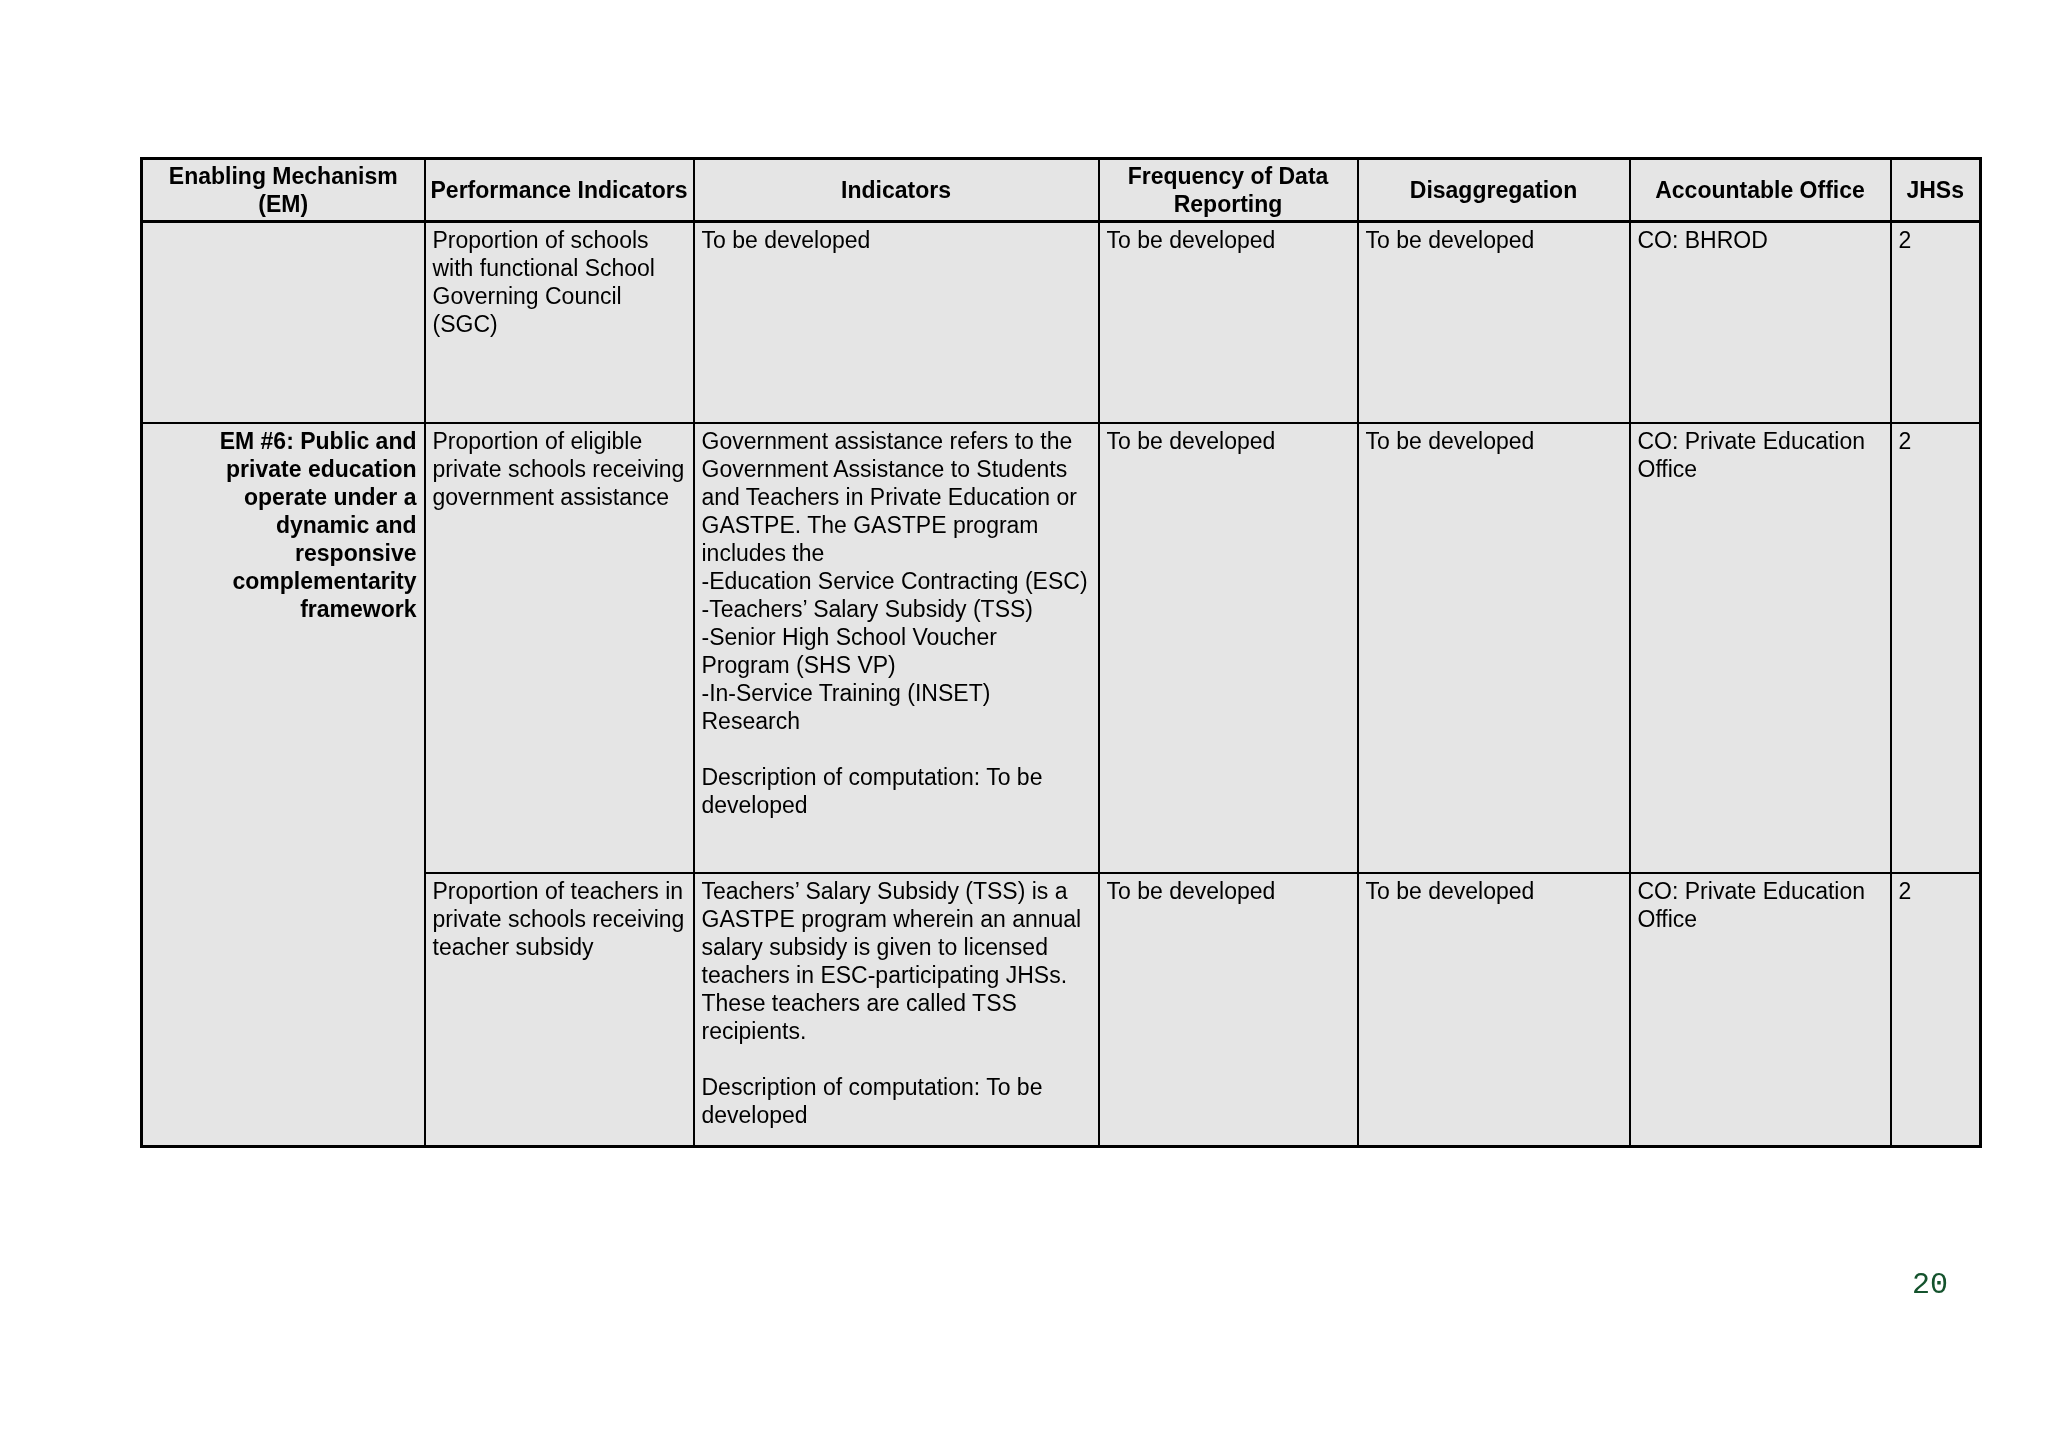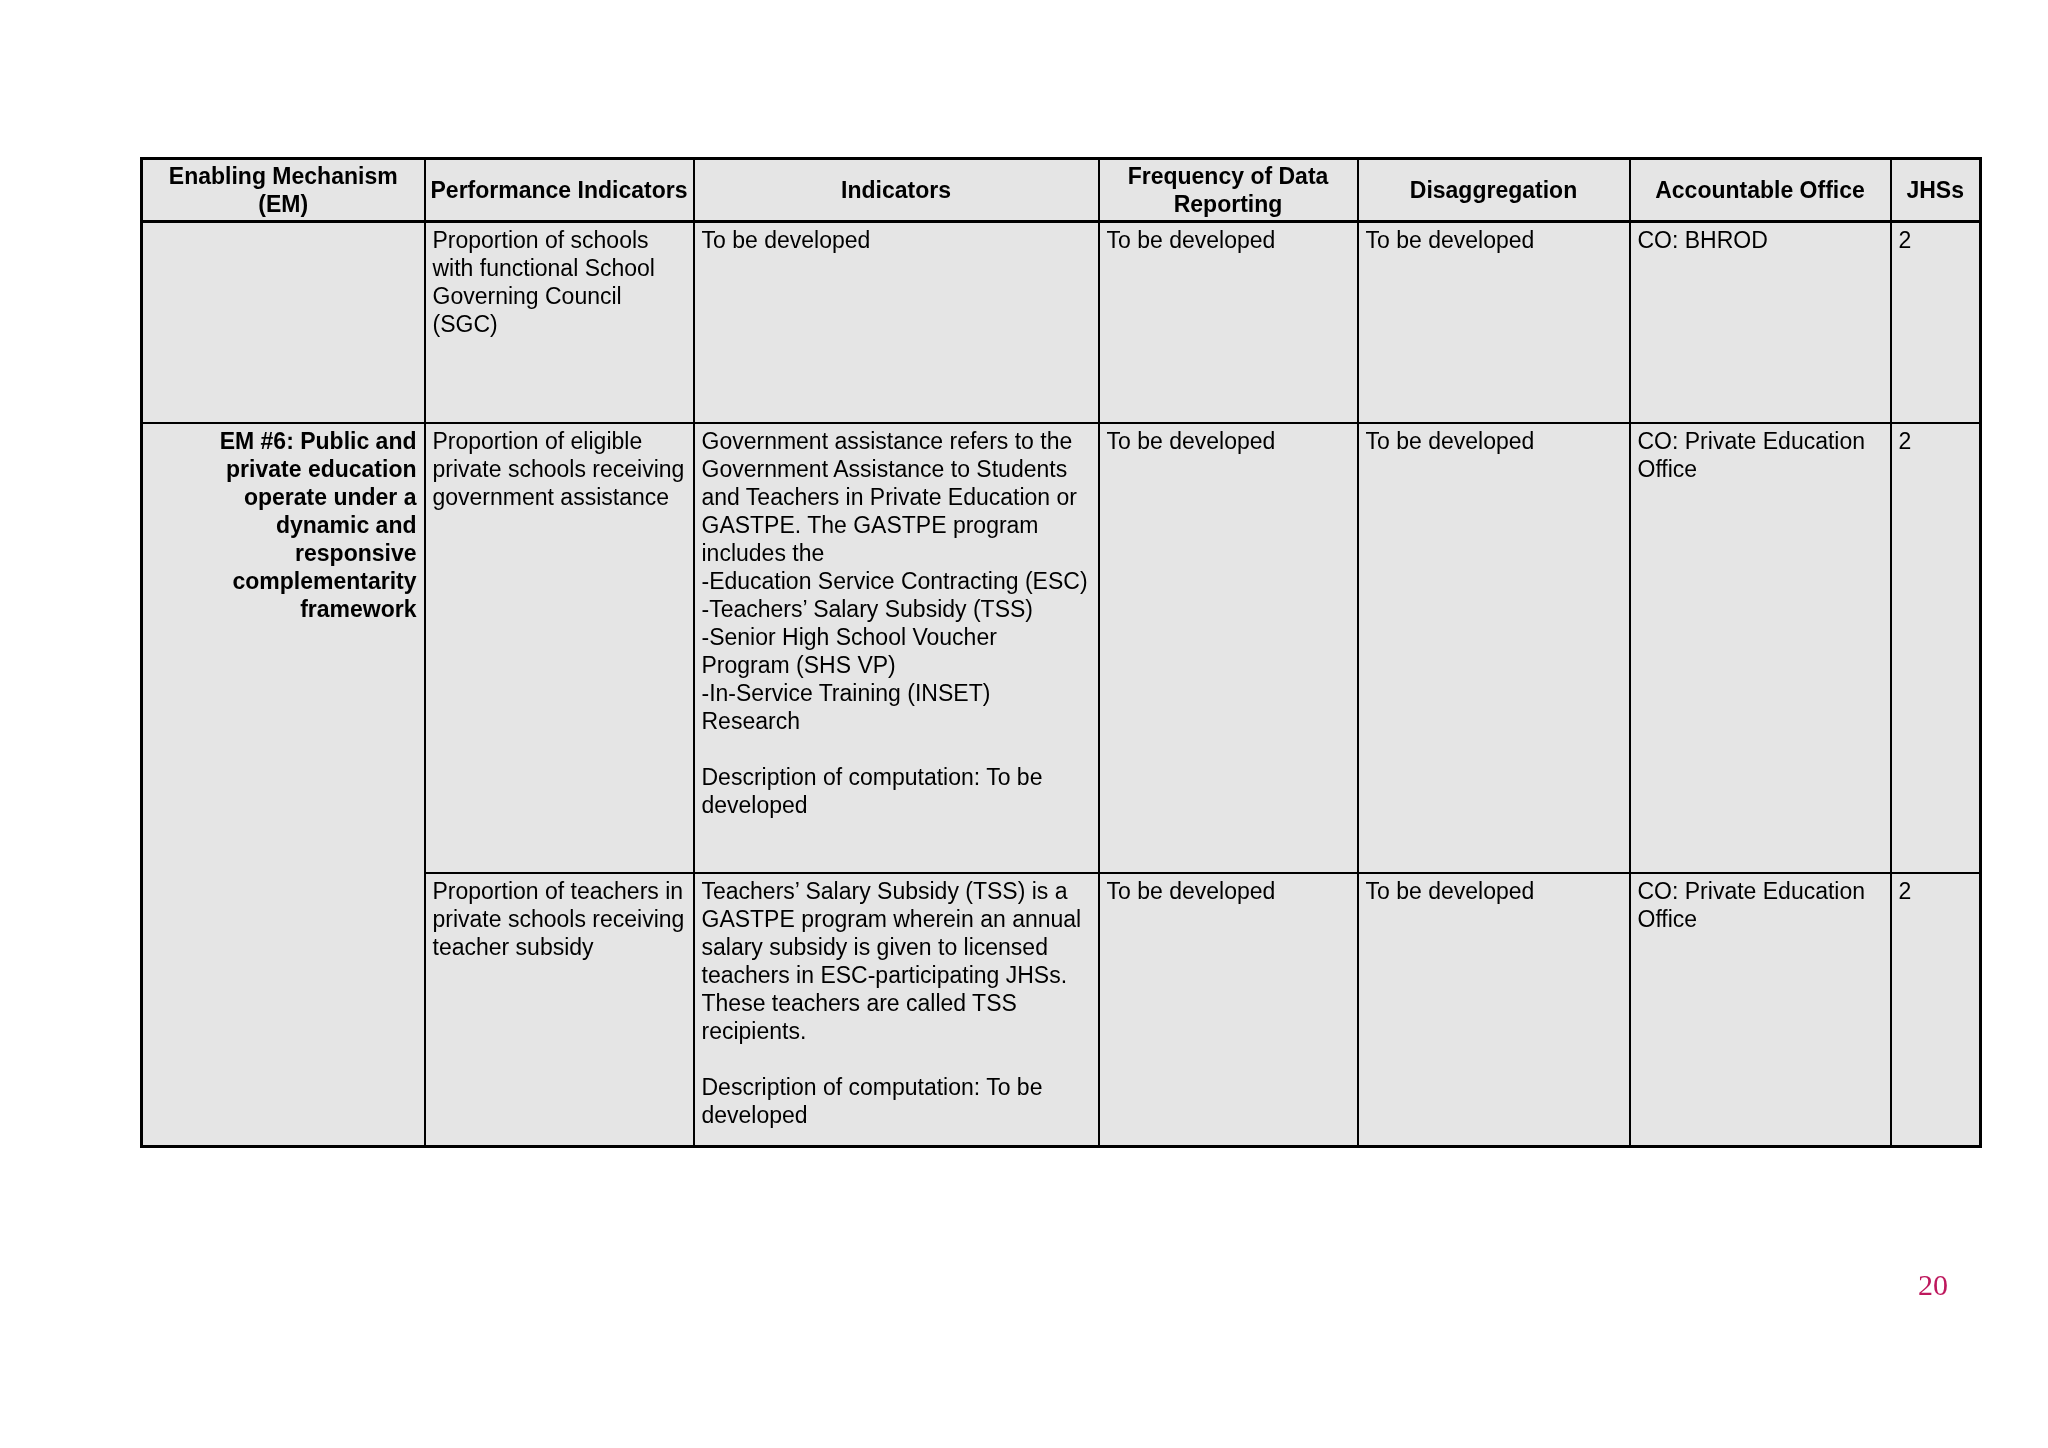--- a/index.html
+++ b/index.html
@@ -58,23 +58,23 @@
     display: block;
     height: 28px;
   }
   td.tier-cell {
     padding-left: 5px;
   }
   .page-number {
     position: absolute;
     right: 100px;
     top: 1268px;
-    font-family: Liberation Serif, serif;
+    font-family: Liberation Mono, monospace;
     font-size: 30px;
-    color: #be185d;
+    color: #14532d;
   }
 </style>
 </head>
 <body>
 
 <div class="page">
 
   <table class="indicators">
     <colgroup>
       <col style="width:283px">

